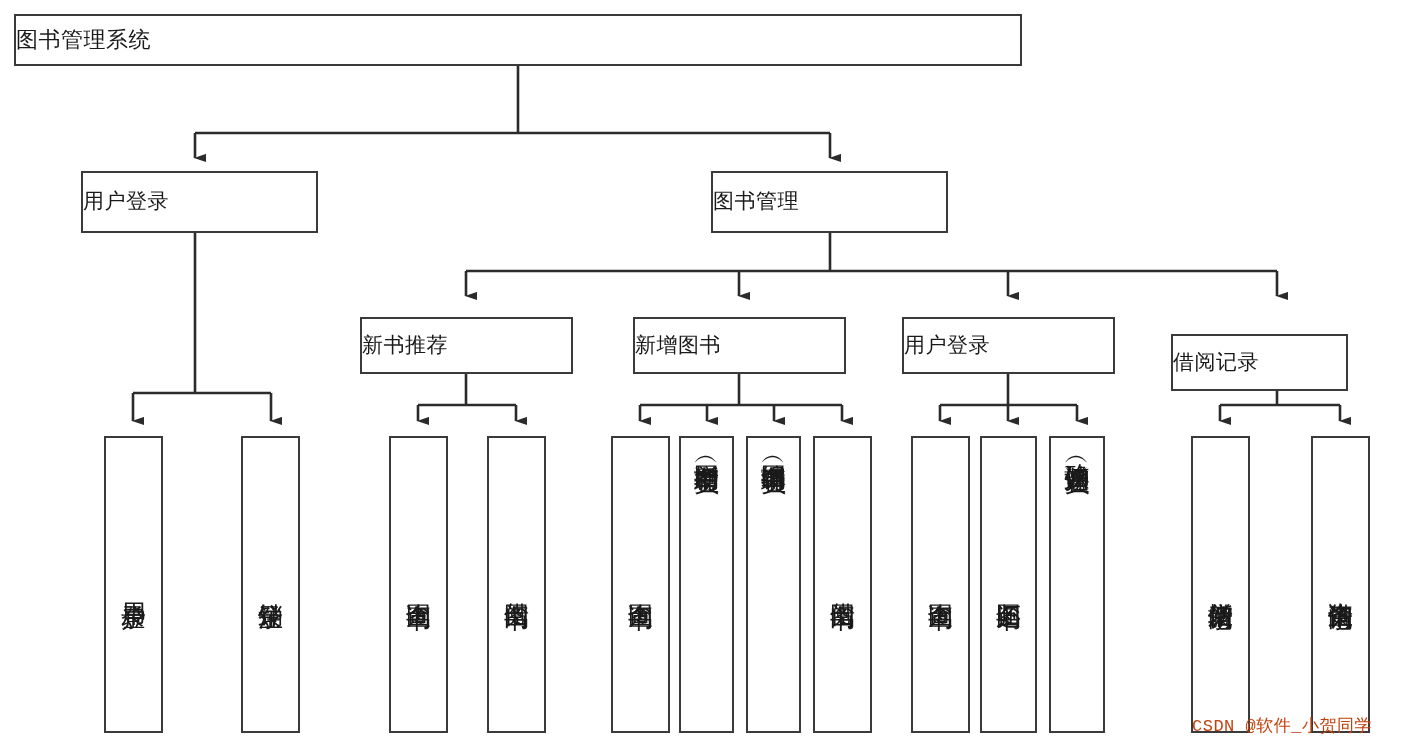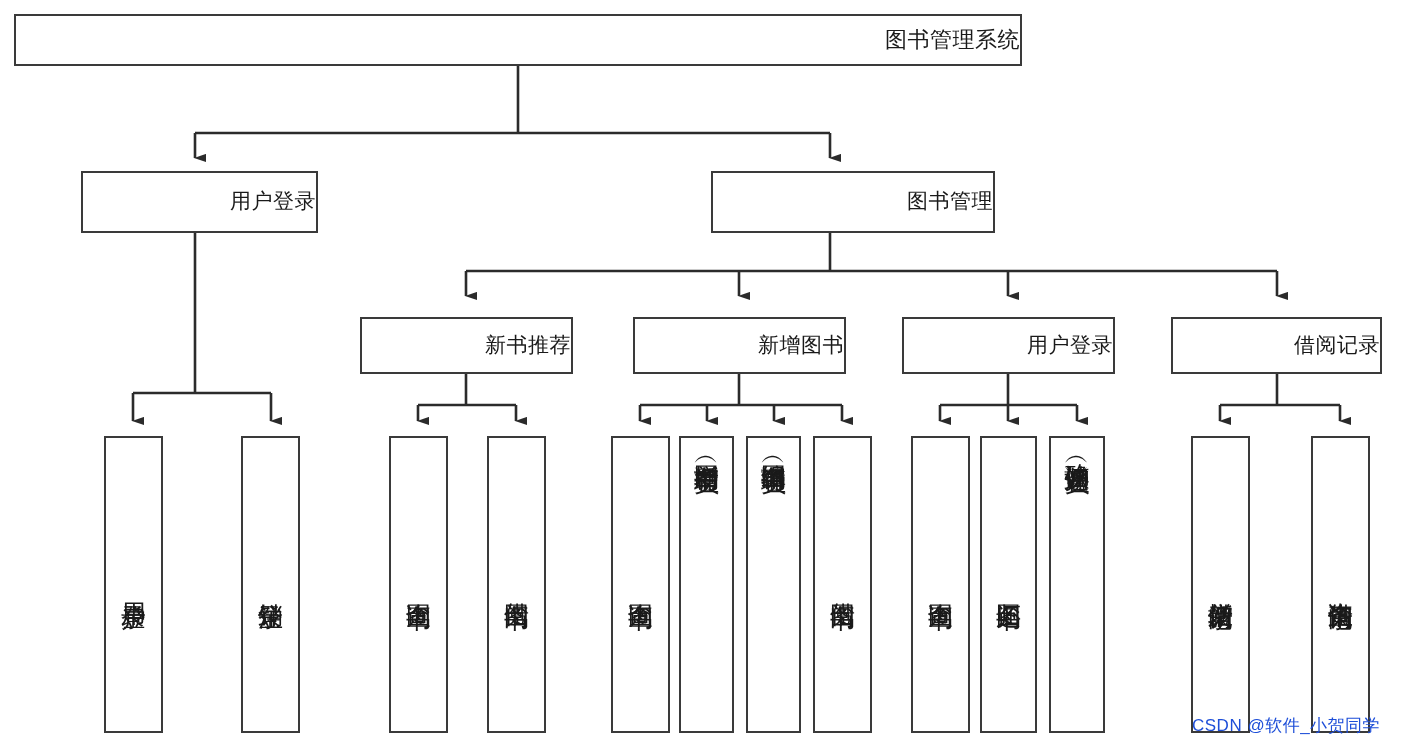--- a/index.html
+++ b/index.html
@@ -26,21 +26,21 @@
     width: 1405px;
     height: 747px;
   }
   .node-box {
     position: absolute;
     box-sizing: border-box;
     background: #ffffff;
     border: 2px solid #3a3a3a;
     display: flex;
     align-items: center;
-    justify-content: flex-end;
+    justify-content: flex-start;
     overflow: hidden;
   }
   .node-label {
     font-family: "DejaVu Sans", "Liberation Sans", sans-serif;
     color: #1a1a1a;
     line-height: 1.12;
     white-space: nowrap;
   }
   .node-box.horiz .node-label {
     font-size: 21px;
@@ -62,23 +62,23 @@
     letter-spacing: 1px;
     white-space: nowrap;
     text-align: center;
   }
   .node-box.vert.centered {
     align-items: center;
     padding-top: 0;
   }
   .watermark {
     position: absolute;
-    font-family: Liberation Sans, sans-serif;
+    font-family: Liberation Mono, monospace;
     font-size: 17px;
-    color: #1d4ed8;
+    color: #c2410c;
     white-space: nowrap;
     letter-spacing: 0.5px;
   }
 </style>
 </head>
 <body>
 
 <div id="diagram-root">
 
   <svg class="diagram-canvas" viewBox="0 0 1405 747" xmlns="http://www.w3.org/2000/svg">
@@ -147,34 +147,34 @@
     </g>
   </svg>
 
   <div class="node-box root horiz" style="left:14px; top:14px; width:1008px; height:52px;">
     <span class="node-label">图书管理系统</span>
   </div>
 
   <div class="node-box horiz" style="left:81px; top:171px; width:237px; height:62px;">
     <span class="node-label">用户登录</span>
   </div>
-  <div class="node-box horiz" style="left:711px; top:171px; width:284px; height:62px;">
+  <div class="node-box horiz" style="left:711px; top:171px; width:237px; height:62px;">
     <span class="node-label">图书管理</span>
   </div>
 
   <div class="node-box horiz" style="left:360px; top:317px; width:213px; height:57px;">
     <span class="node-label">新书推荐</span>
   </div>
   <div class="node-box horiz" style="left:633px; top:317px; width:213px; height:57px;">
     <span class="node-label">新增图书</span>
   </div>
   <div class="node-box horiz" style="left:902px; top:317px; width:213px; height:57px;">
     <span class="node-label">用户登录</span>
   </div>
-  <div class="node-box horiz" style="left:1171px; top:317px; width:211px; height:57px;padding-left:40px;">
+  <div class="node-box horiz" style="left:1171px; top:334px; width:177px; height:57px;">
     <span class="node-label">借阅记录</span>
   </div>
 
   <div class="node-box vert centered" style="left:104px; top:436px; width:59px; height:297px;">
     <span class="node-label">用户登录</span>
   </div>
   <div class="node-box vert centered" style="left:241px; top:436px; width:59px; height:297px;">
     <span class="node-label">注销登录</span>
   </div>
 

